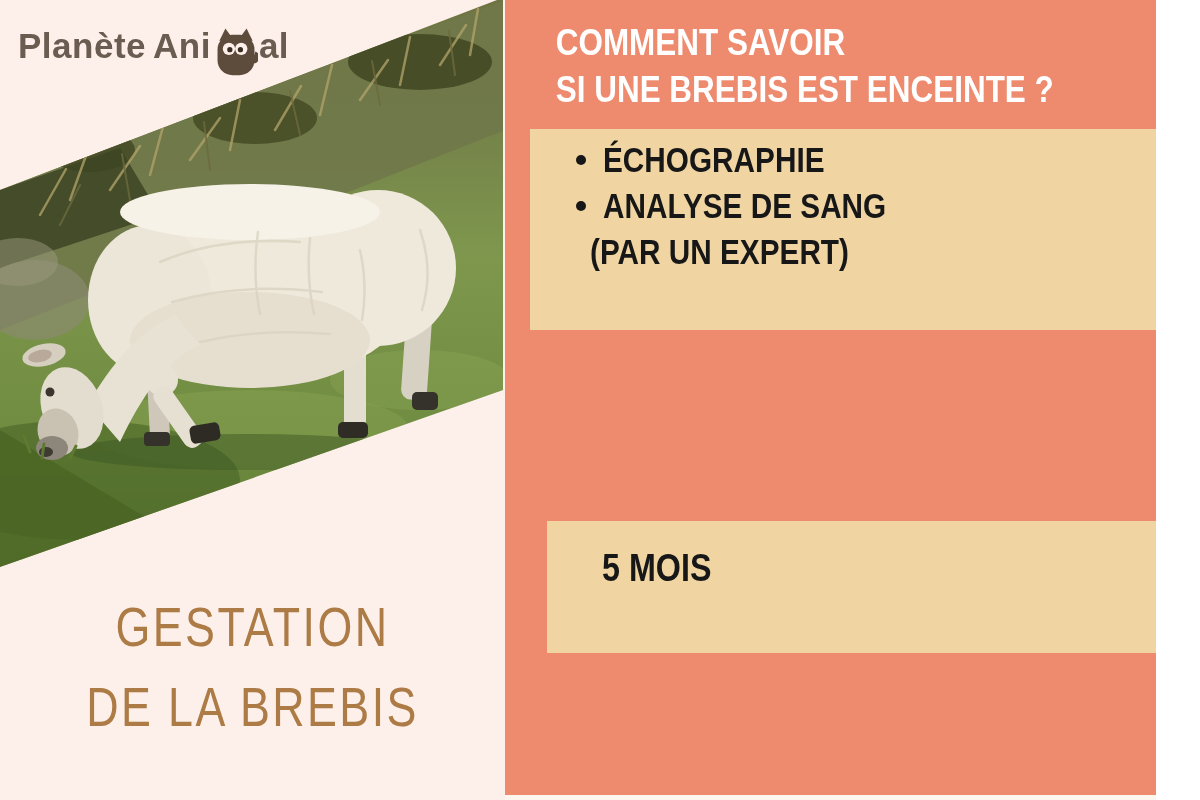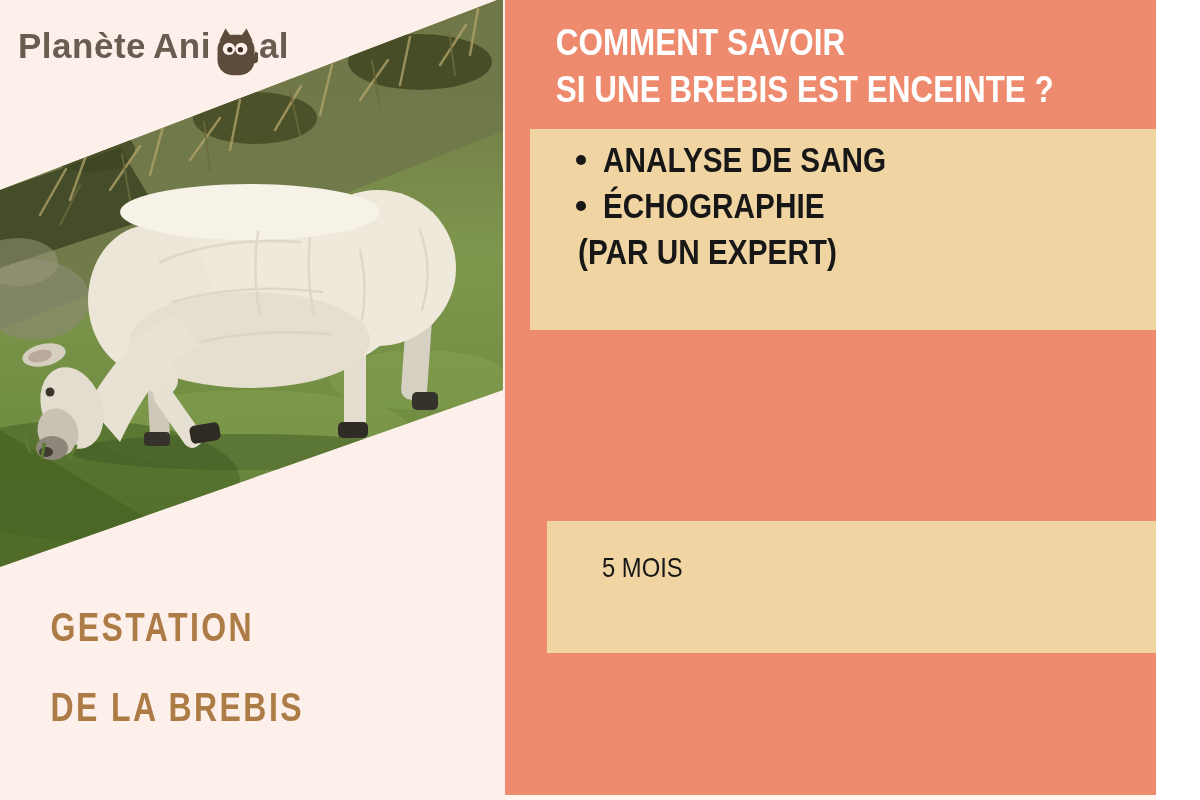--- a/index.html
+++ b/index.html
@@ -16,22 +16,22 @@
 
   .logo { position:absolute; top:26px; left:18px; display:flex; align-items:baseline;
           font-weight:700; font-size:35px; color:#6a5c50; letter-spacing:0.5px; }
   .logo-animal { position:relative; display:inline-flex; align-items:flex-start; margin-left:7px; }
   .logo-underline { position:absolute; left:0; right:0; bottom:3px; height:4px;
                     background:#f3826e; border-radius:2px; }
   .cat-svg { width:44px; height:50px; margin:0 1px -5px 3px; align-self:flex-end;
              position:relative; z-index:1; }
   .logo-animal span { position:relative; z-index:1; }
 
-  .left-title { position:absolute; left:0; top:587px; width:505px; text-align:left;
-                color:#ad7b45; font-weight:700; font-size:40px; line-height:80px;
+  .left-title { position:absolute; left:0; top:587px; width:505px; text-align:center;
+                color:#ad7b45; font-weight:400; font-size:56px; line-height:80px;
                 letter-spacing:3px; }
   .left-title .tline { transform:scaleX(0.8); transform-origin:50% 50%; white-space:nowrap; }
 
   
   .right-section { position:absolute; left:505px; top:0; width:695px; height:800px; background:#ee8a6d; }
   
   .r-col { position:absolute; left:2px; top:0; width:650px; height:800px; }
 
   .q { position:absolute; left:0; width:650px; color:#ffffff;
        font-weight:700; font-size:37px; }
@@ -40,24 +40,24 @@
   .q2 { top:384px; line-height:52px; }
 
   .box { position:absolute; background:#f0d5a3; }
   .box1 { left:23px; top:129px; width:627px; height:201px; padding-top:8px; }
   .box2 { left:40px; top:521px; width:611px; height:132px; padding:23px 0 0 55px; }
 
   .bullet-row { display:flex; align-items:center; height:46px; padding-left:46px;
                 color:#171717; font-weight:700; font-size:35px; }
   .bullet-dot { width:10px; height:10px; border-radius:50%; background:#171717;
                 margin-right:17px; flex:0 0 auto; }
-  .bullet-row.note { padding-left:48px; }
+  .bullet-row.note { padding-left:60px; }
   .cond { transform:scaleX(0.85); transform-origin:0 50%; white-space:nowrap; display:inline-block; }
 
-  .box2 .ans-line { height:48px; line-height:48px; color:#171717; font-weight:400; font-size:28px; }
+  .box2 .ans-line { height:48px; line-height:48px; color:#171717; font-weight:700; font-size:38px; }
 
   .bottom-strip { position:absolute; left:0; right:0; bottom:0; height:5px; background:#fdf6ef; }
 </style>
 </head>
 <body>
 
 <div class="canvas">
 
   <div class="left-section">
 
@@ -194,25 +194,25 @@
     <div class="r-col">
 
       <div class="q q1">
         <div class="qline">COMMENT SAVOIR</div>
         <div class="qline">SI UNE BREBIS EST ENCEINTE ?</div>
       </div>
 
       <div class="box box1">
         <div class="bullet-row">
           <span class="bullet-dot"></span>
-          <span class="cond">ANALYSE DE SANG</span>
+          <span class="cond">ÉCHOGRAPHIE</span>
         </div>
         <div class="bullet-row">
           <span class="bullet-dot"></span>
-          <span class="cond">ÉCHOGRAPHIE</span>
+          <span class="cond">ANALYSE DE SANG</span>
         </div>
         <div class="bullet-row note">
           <span class="cond">(PAR UN EXPERT)</span>
         </div>
       </div>
 
 
       <div class="box box2">
         <div class="ans-line">
           <span class="cond">5 MOIS</span>

